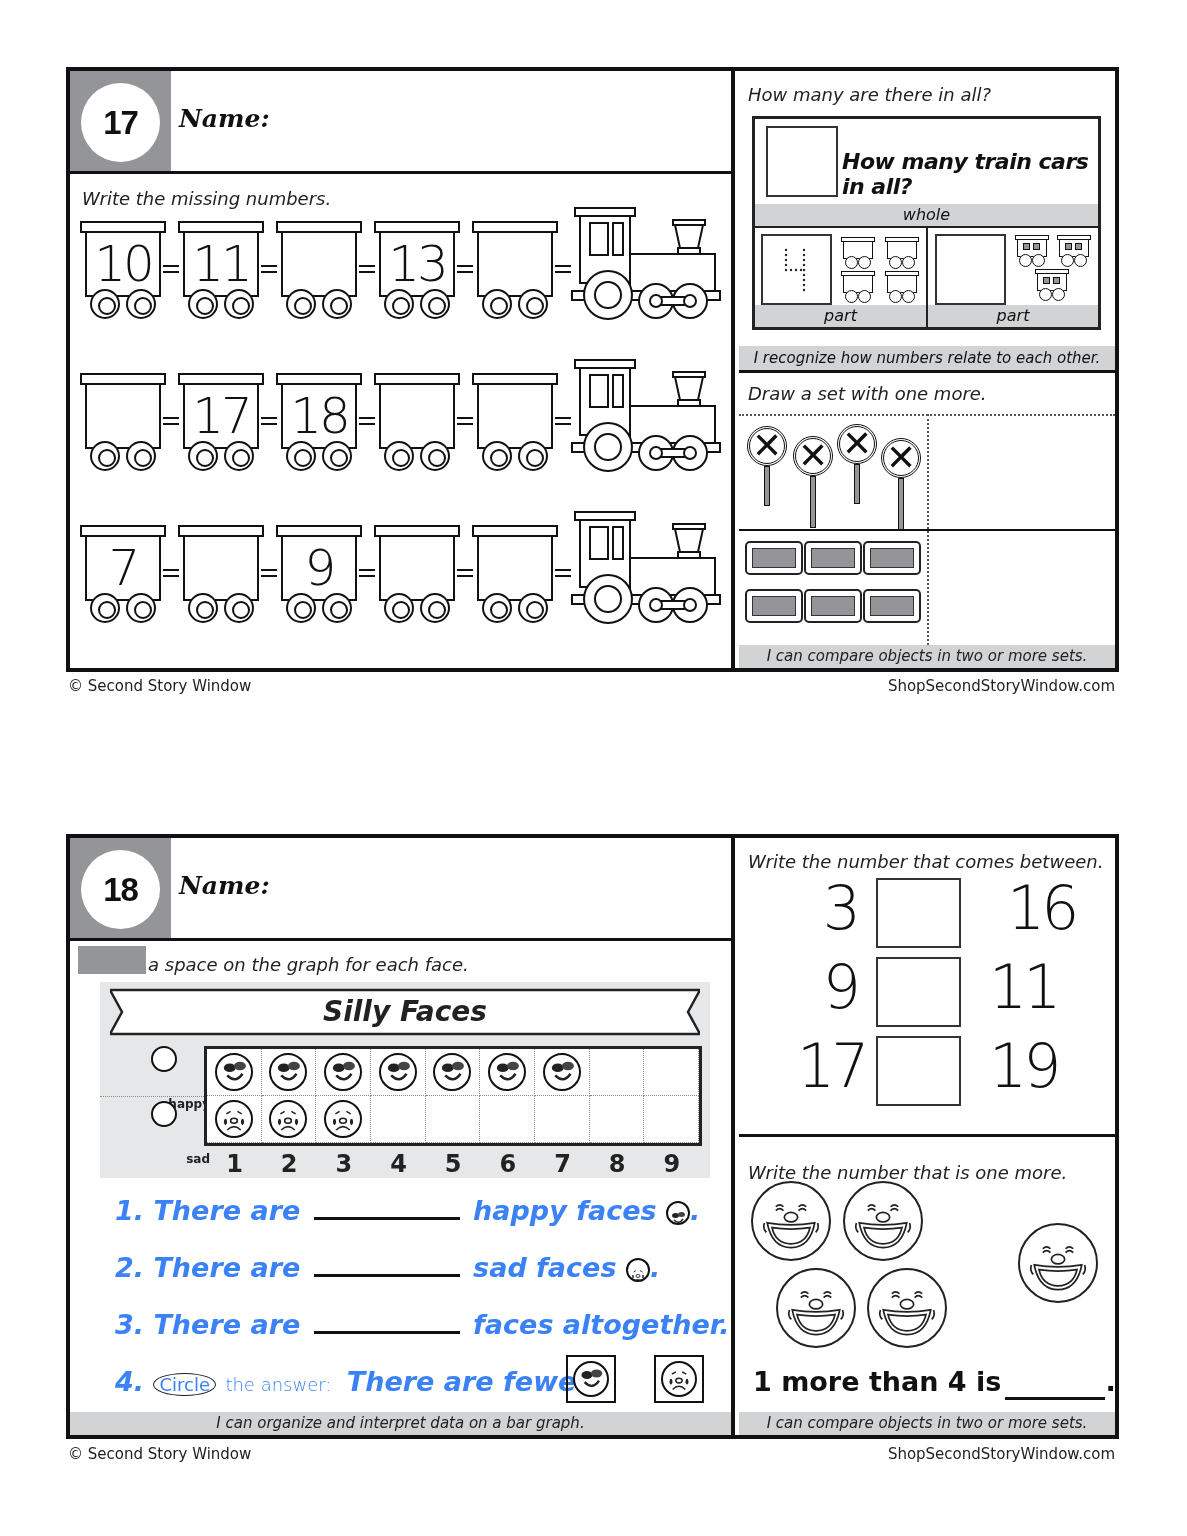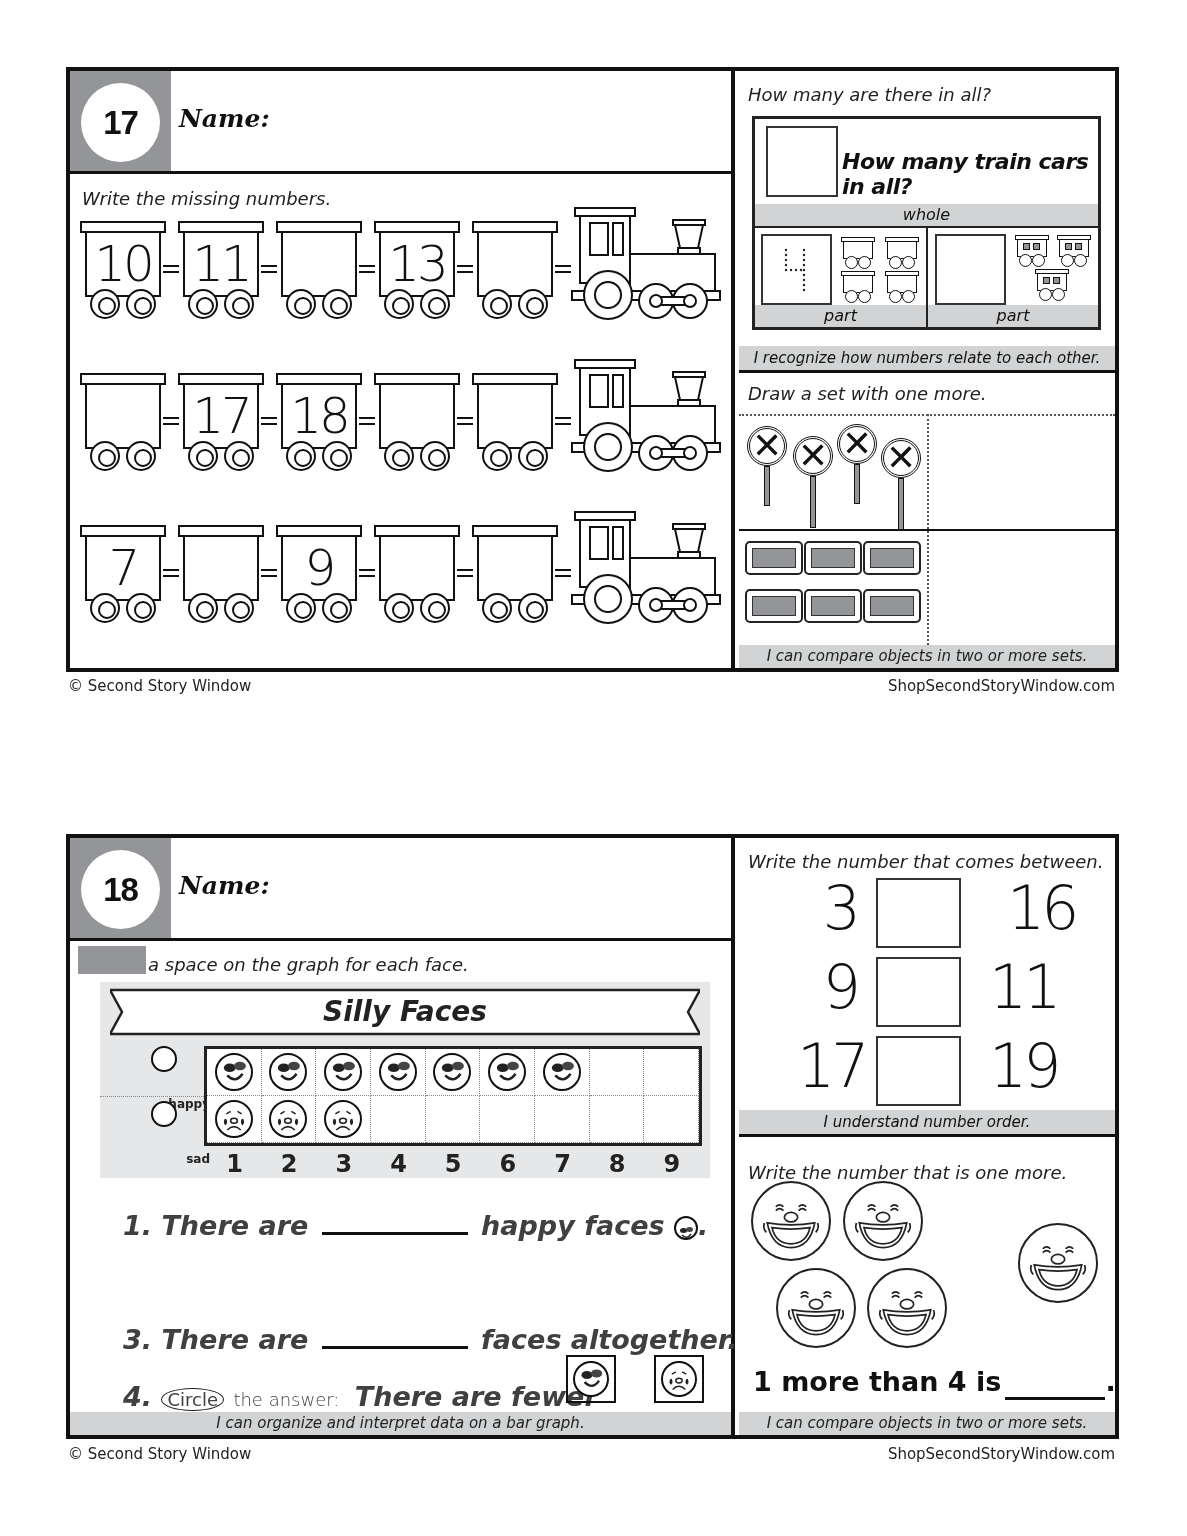--- a/index.html
+++ b/index.html
@@ -69,21 +69,21 @@
   .banner { position: absolute; left: 10px; top: 6px; width: 590px; height: 48px; }
   .banner-title { position: absolute; left: 0; right: 0; top: 0; line-height: 48px; text-align: center; font-weight: bold; font-style: italic; font-size: 28px; color: #222; }
   .grid { position: absolute; left: 104px; top: 64px; width: 498px; height: 100px; border: 3px solid #222; background: #fff; }
   .grid .cell { position: absolute; border-right: 1px dotted #888; border-bottom: 1px dotted #888; display: flex; align-items: center; justify-content: center; }
   .row-label { position: absolute; left: 20px; width: 90px; text-align: right; font-weight: bold; font-size: 12px; color: #222; margin-top: 27px; }
   .row-sep { position: absolute; left: 0; width: 104px; border-top: 1px dotted #888; }
   .col-num { position: absolute; top: 168px; width: 55px; text-align: center; font-weight: bold; font-size: 24px; color: #222; }
 
   .face-ic { display: inline-block; border: 2px solid #111; border-radius: 50%; position: relative; background: #fff; vertical-align: middle; }
 
-  .q-line { position: absolute; left: 53px; font-weight: bold; font-style: italic; font-size: 27px; color: #404040; white-space: nowrap; margin-top: 15px; }
+  .q-line { position: absolute; left: 45px; font-weight: bold; font-style: italic; font-size: 27px; color: #3b82f6; white-space: nowrap; }
   .q-line .blank { display: inline-block; width: 146px; border-bottom: 3px solid #111; margin: 0 4px; height: 24px; vertical-align: baseline; }
   .circle-word { display: inline-block; border: 1.5px solid #222; border-radius: 50%; padding: 0 5px; font-weight: normal; font-style: normal; font-size: 18px; }
   .the-answer { font-weight: normal; font-style: normal; font-size: 18px; font-weight: 300; }
   .ans-box { position: absolute; width: 50px; height: 48px; border: 2px solid #111; display: flex; align-items: center; justify-content: center; }
 
   .between-num { position: absolute; font-weight: 200; font-size: 60px; line-height: 1; letter-spacing: -4px; color: #111; }
   .between-box { position: absolute; width: 85px; height: 70px; border: 2px solid #333; }
 
   .big-face { position: absolute; border: 2px solid #222; border-radius: 50%; background: #fff; }
   .one-more { position: absolute; left: 14px; top: 528px; font-weight: bold; font-size: 27px; white-space: nowrap; }
@@ -545,20 +545,31 @@
     <div class="q-line" style="top:357px">
       <span>1. There are</span>
       <span class="blank"></span>
       <span>happy faces</span>
       <span class="face-ic fhappy" style="width:24px;height:24px"><svg viewBox="0 0 40 40" width="100%" height="100%">
             <ellipse cx="15" cy="15" rx="7" ry="5" fill="#222"></ellipse>
             <ellipse cx="27" cy="13" rx="7" ry="5" fill="#444"></ellipse>
             <path d="M12 24 Q22 34 30 22" fill="none" stroke="#222" stroke-width="3"></path>
           </svg></span><span>.</span>
     </div>
+      <div class="q-line" style="top:414px">
+      <span>2. There are</span>
+      <span class="blank"></span>
+      <span>sad faces</span>
+      <span class="face-ic fsad" style="width:24px;height:24px"><svg viewBox="0 0 40 40" width="100%" height="100%" fill="none" stroke="#222" stroke-width="1.8">
+            <path d="M11 14 l5 -3 M29 14 l-5 -3"></path>
+            <ellipse cx="20" cy="22" rx="4" ry="3"></ellipse>
+            <path d="M12 33 Q20 25 28 33"></path>
+            <path d="M10 20 q-2 4 0 6 q2 -2 0 -6 M30 20 q-2 4 0 6 q2 -2 0 -6"></path>
+          </svg></span><span>.</span>
+    </div>
       <div class="q-line" style="top:471px">
       <span>3. There are</span>
       <span class="blank"></span>
       <span>faces altogether.</span>
       <span></span>
     </div>
 
     <div class="q-line" style="top:528px;">
       <span>4.</span>
       <span class="circle-word">Circle</span>
@@ -588,21 +599,20 @@
     <div class="rp-title" style="top:13px;">Write the number that comes between.</div>
     <div class="between-num" style="left:58px; top:40px; width:60px; text-align:right;">3</div>
       <div class="between-box" style="left:137px; top:40px"></div>
       <div class="between-num" style="left:268px; top:40px">16</div>
       <div class="between-num" style="left:58px; top:119px; width:60px; text-align:right;">9</div>
       <div class="between-box" style="left:137px; top:119px"></div>
       <div class="between-num" style="left:250px; top:119px">11</div>
       <div class="between-num" style="left:58px; top:198px; width:60px; text-align:right;">17</div>
       <div class="between-box" style="left:137px; top:198px"></div>
       <div class="between-num" style="left:250px; top:198px">19</div>
-    <div style="position:absolute; left:0; right:0; top:272px; height:24px; background:#d1d3d4; text-align:center; font-style:italic; font-size:15px; line-height:24px; font-weight:300;">I understand number order.</div>
     <div class="divider-h" style="top:296px;"></div>
 
     <div class="rp-title" style="top:311px;margin-top:13px;">Write the number that is one more.</div>
     <div class="big-face" style="left:12px; top:343px; width:80px; height:80px"><svg viewBox="0 0 80 80" width="100%" height="100%" fill="none" stroke="#222" stroke-width="1.8">
     <path d="M24 25 q4 -4 8 0 M24 29 q4 -4 8 0 M48 25 q4 -4 8 0 M48 29 q4 -4 8 0"></path>
     <ellipse cx="40" cy="36" rx="7" ry="5"></ellipse>
     <path d="M15 42 Q40 46 65 42 Q60 68 40 68 Q20 68 15 42 Z"></path>
     <path d="M20 47 Q40 50 60 47 Q56 64 40 64 Q24 64 20 47 Z"></path>
     <path d="M12 42 q-2 6 2 10 M68 42 q2 6 -2 10"></path>
   </svg></div>

